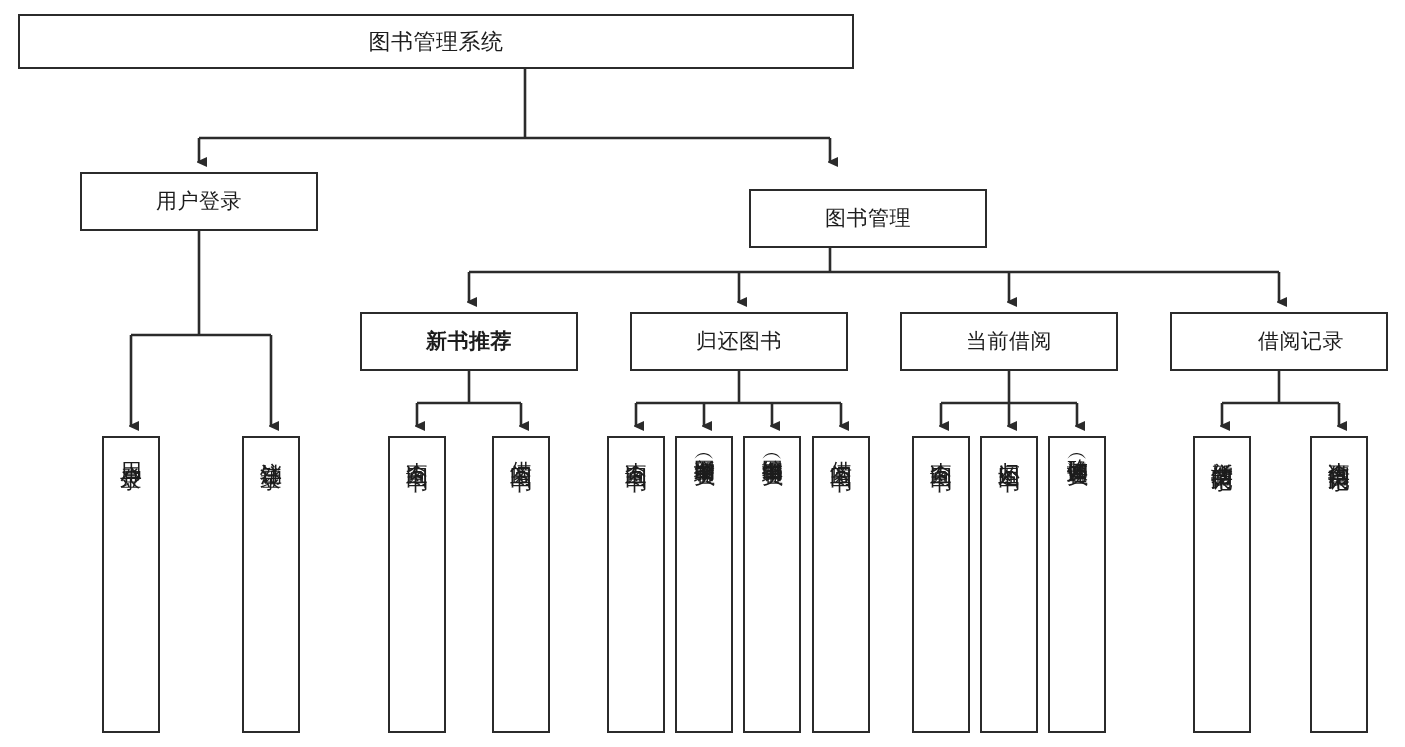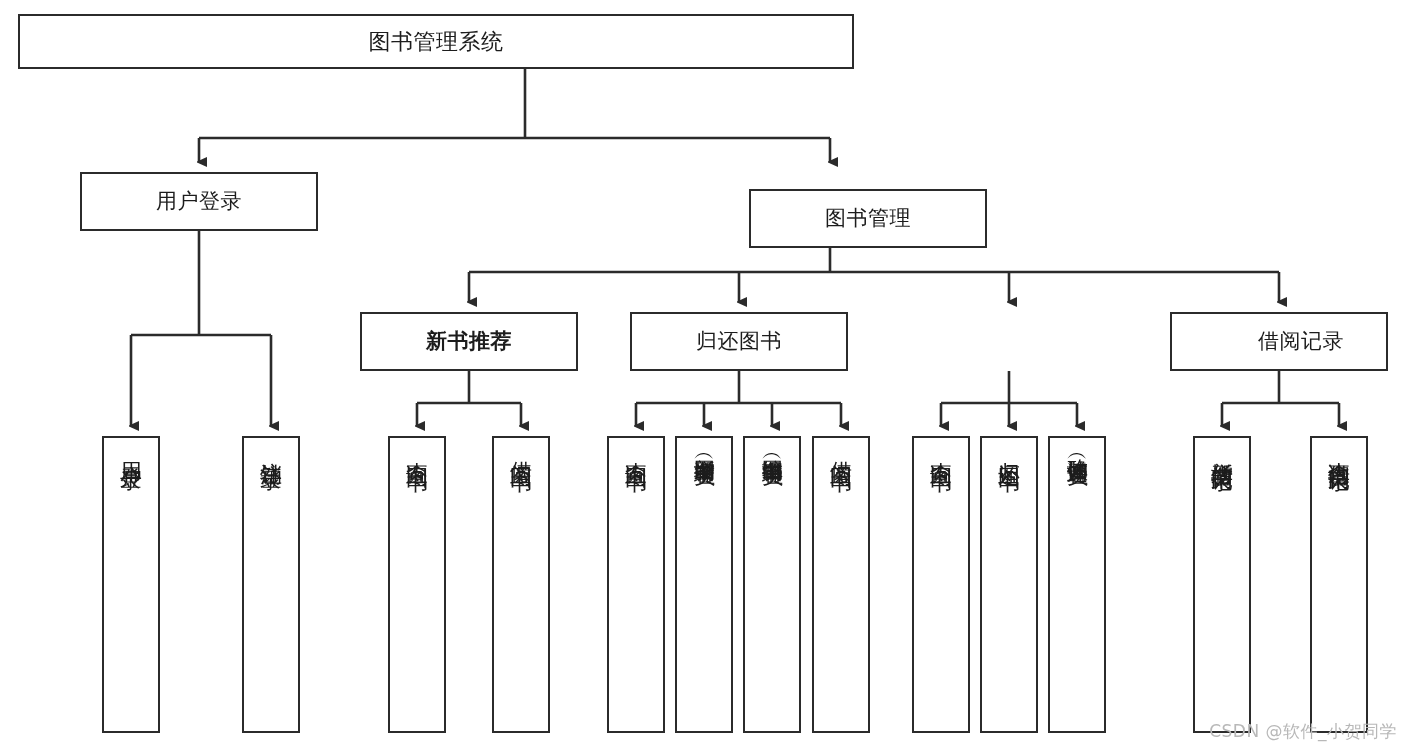--- a/index.html
+++ b/index.html
@@ -156,20 +156,23 @@
   </div>
 
   <div class="node horiz" style="left:360px; top:312px; width:218px; height:59px;font-weight:bold;">
     <span class="node-label">新书推荐</span>
   </div>
 
   <div class="node horiz" style="left:630px; top:312px; width:218px; height:59px;">
     <span class="node-label">归还图书</span>
   </div>
 
+  <div class="node horiz" style="left:900px; top:312px; width:218px; height:59px;">
+    <span class="node-label">当前借阅</span>
+  </div>
 
   <div class="node horiz" style="left:1170px; top:312px; width:218px; height:59px;padding-left:44px;">
     <span class="node-label">借阅记录</span>
   </div>
 
   <div class="node vert" style="left:102px; top:436px; width:58px; height:297px;">
     <span class="node-label">用户登录</span>
   </div>
 
   <div class="node vert" style="left:242px; top:436px; width:58px; height:297px;">
@@ -213,15 +216,14 @@
   </div>
 
   <div class="node vert mid" style="left:1193px; top:436px; width:58px; height:297px;">
     <span class="node-label">新增借阅记录</span>
   </div>
 
   <div class="node vert mid" style="left:1310px; top:436px; width:58px; height:297px;">
     <span class="node-label">查询借阅记录</span>
   </div>
 
-  <div class="watermark">CSDN @软件_小贺同学</div>
 
 </div>
 
 </body></html>

